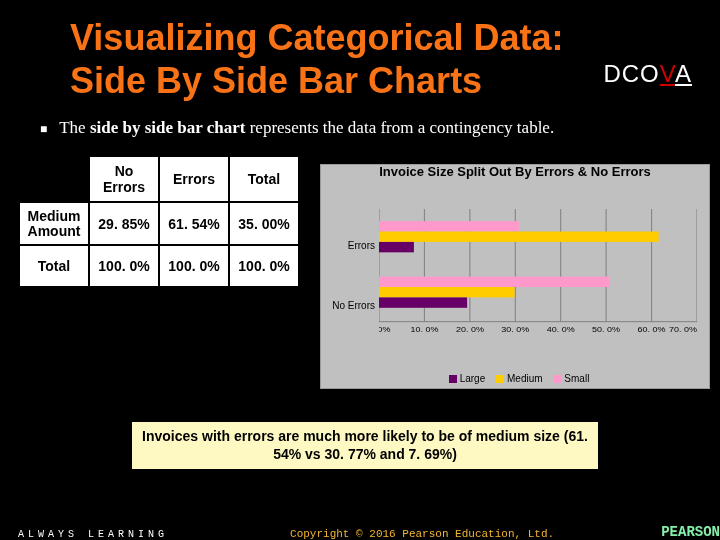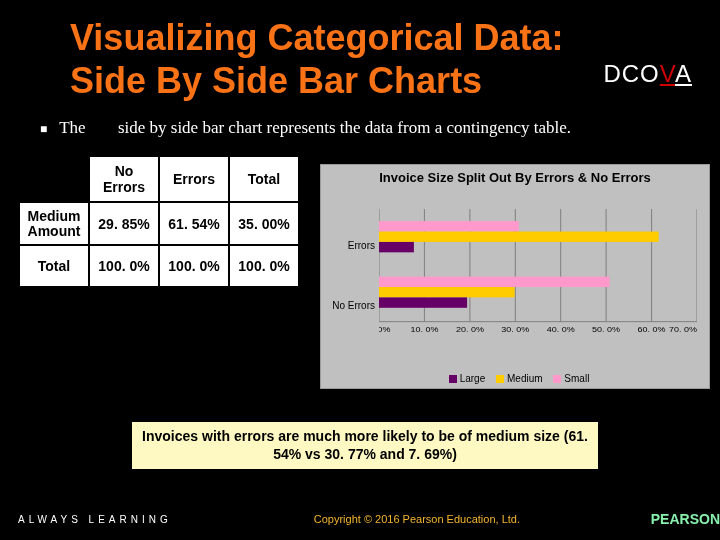--- a/index.html
+++ b/index.html
@@ -36,21 +36,21 @@
   .dcova .a { text-decoration: underline; }
   .bullet-line {
     position: absolute;
     left: 40px;
     top: 118px;
     color: #fff;
     font-size: 17px;
     font-family: "Times New Roman", serif;
   }
   .bullet-line .sq { font-family: Arial; font-size: 12px; display: inline-block; vertical-align: middle; margin-right: 8px; }
-  .bullet-line b { font-weight: normal; margin-left: 28px; }
+  .bullet-line b { font-weight: bold; }
 
   
   table.ct {
     position: absolute;
     left: 18px;
     top: 155px;
     border-collapse: collapse;
     font-size: 14px;
     color: #000;
   }
@@ -75,21 +75,20 @@
     top: 164px;
     width: 390px;
     height: 225px;
     background: #c0c0c0;
     border: 1px solid #9a9a9a;
   }
   .chart-title {
     text-align: center;
     font-weight: bold;
     font-size: 13px;
-    margin-top: 6px;
     line-height: 1.15;
   }
   .plot {
     position: absolute;
     left: 58px;
     top: 44px;
     width: 318px;
     height: 130px;
     background: #c0c0c0;
   }
@@ -134,21 +133,22 @@
     text-align: center;
     line-height: 1.25;
   }
 
   
   .footer {
     position: absolute;
     left: 0; right: 0; bottom: 0;
     height: 42px;
     display: flex;
-    align-items: center;
+    align-items: flex-end;
+    font-family: Liberation Mono, monospace;
   }
   .always {
     color: #fff;
     font-size: 10px;
     letter-spacing: 4px;
     margin-left: 18px;
     width: 165px;
   }
   .copyright {
     color: #f2b430;

